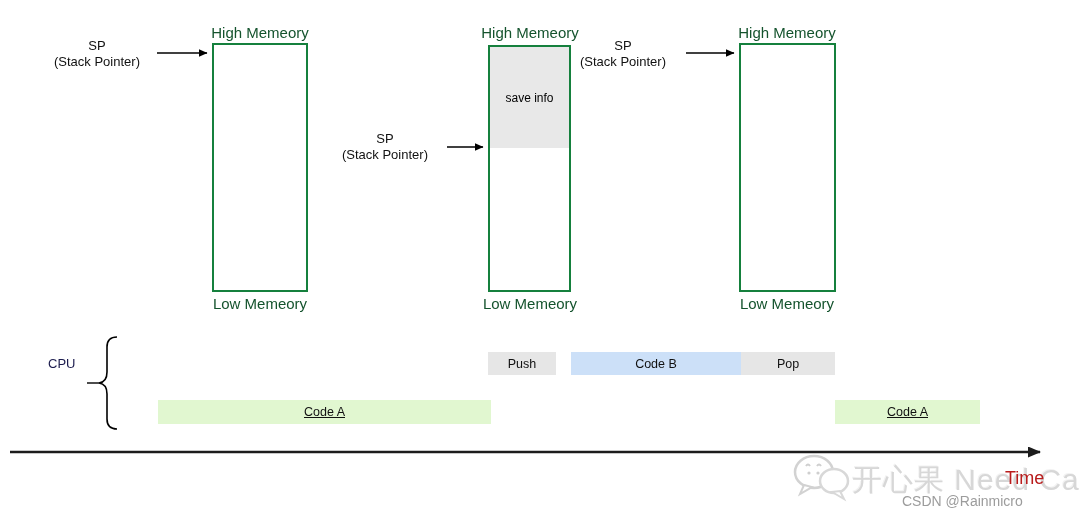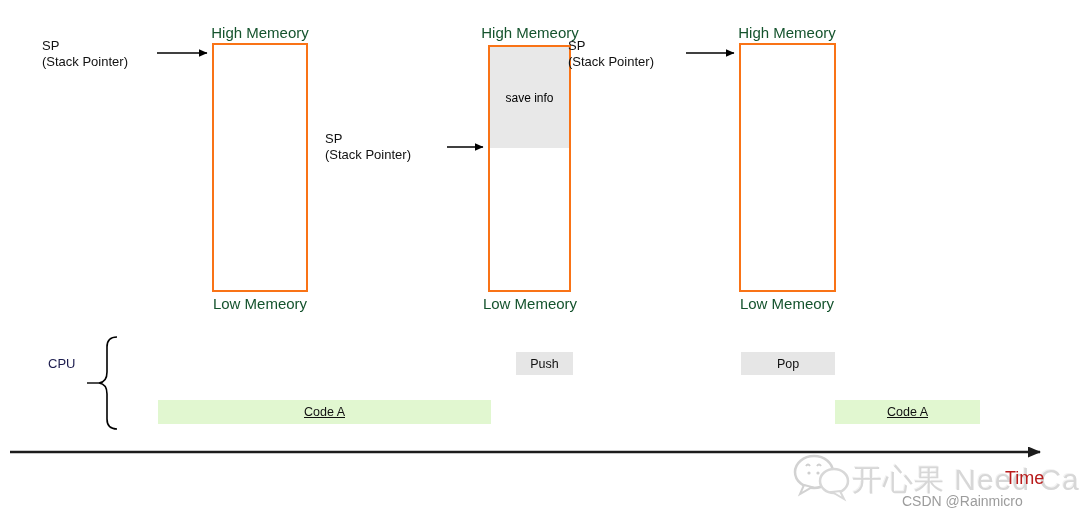--- a/index.html
+++ b/index.html
@@ -2,27 +2,27 @@
 <html><head>
 <meta charset="utf-8">
 <style>
   * { margin:0; padding:0; box-sizing:border-box; }
   body { background:#fff; font-family:"Liberation Sans", sans-serif; }
   .canvas {
     position:relative; width:1080px; height:518px; background:#ffffff;
     overflow:hidden; font-family:"Liberation Sans", sans-serif; color:#000;
   }
   .overlay { position:absolute; left:0; top:0; z-index:3; pointer-events:none; }
-  .mem-col { position:absolute; border:2px solid #f97316; background:#ffffff; z-index:2; }
+  .mem-col { position:absolute; border:2px solid #15803d; background:#ffffff; z-index:2; }
   .mem-region {
     position:absolute; left:0; top:0; width:100%; background:#e8e8e8;
     display:flex; align-items:center; justify-content:center; font-size:12px; color:#000;
   }
   .mem-label { position:absolute; width:140px; text-align:center; font-size:15px; color:#14532d; z-index:2; }
-  .sp-label { position:absolute; font-size:13px; line-height:1.25; color:#111; z-index:2; }
+  .sp-label { position:absolute; text-align:center; font-size:13px; line-height:1.25; color:#111; z-index:2; }
   .cpu-label { position:absolute; font-size:13px; color:#1c1c4e; z-index:2; }
   .bar {
     position:absolute; display:flex; align-items:center; justify-content:center;
     font-size:12.5px; color:#111; z-index:2;
   }
   .bar.gray  { background:#e6e6e6; }
   .bar.blue  { background:#cce0f8; }
   .bar.green { background:#e1f7d0;text-decoration:underline; }
   .time-label { position:absolute; font-size:18px; color:#b91c1c; z-index:6; }
   .wm-brand {
@@ -76,21 +76,22 @@
     <div>SP</div>
     <div>(Stack Pointer)</div>
   </div>
   <div class="sp-label" style="left:568px; top:38px; width:110px;">
     <div>SP</div>
     <div>(Stack Pointer)</div>
   </div>
 
   <div class="cpu-label" style="left:48px; top:356px;">CPU</div>
 
-  <div class="bar gray" style="left:516px; top:352px; width:57px;  height:23px;">Push</div>
+  <div class="bar gray" style="left:488px; top:352px; width:68px;  height:23px;">Push</div>
+  <div class="bar blue" style="left:571px; top:352px; width:170px; height:23px;">Code B</div>
   <div class="bar gray" style="left:741px; top:352px; width:94px;  height:23px;text-align:right;">Pop</div>
 
   <div class="bar green" style="left:158px; top:400px; width:333px; height:24px;">Code A</div>
   <div class="bar green" style="left:835px; top:400px; width:145px; height:24px;">Code A</div>
 
   <div class="time-label" style="left:1005px; top:468px;">Time</div>
 
   <svg class="wm-icon" style="left:790px; top:450px;" width="64" height="54" viewBox="0 0 64 54">
     <ellipse cx="24" cy="22" rx="19" ry="16" fill="#ffffff" stroke="#d2d2d2" stroke-width="2.5"></ellipse>
     <path d="M14 35 L10 44 L22 37 z" fill="#ffffff" stroke="#d2d2d2" stroke-width="2"></path>

